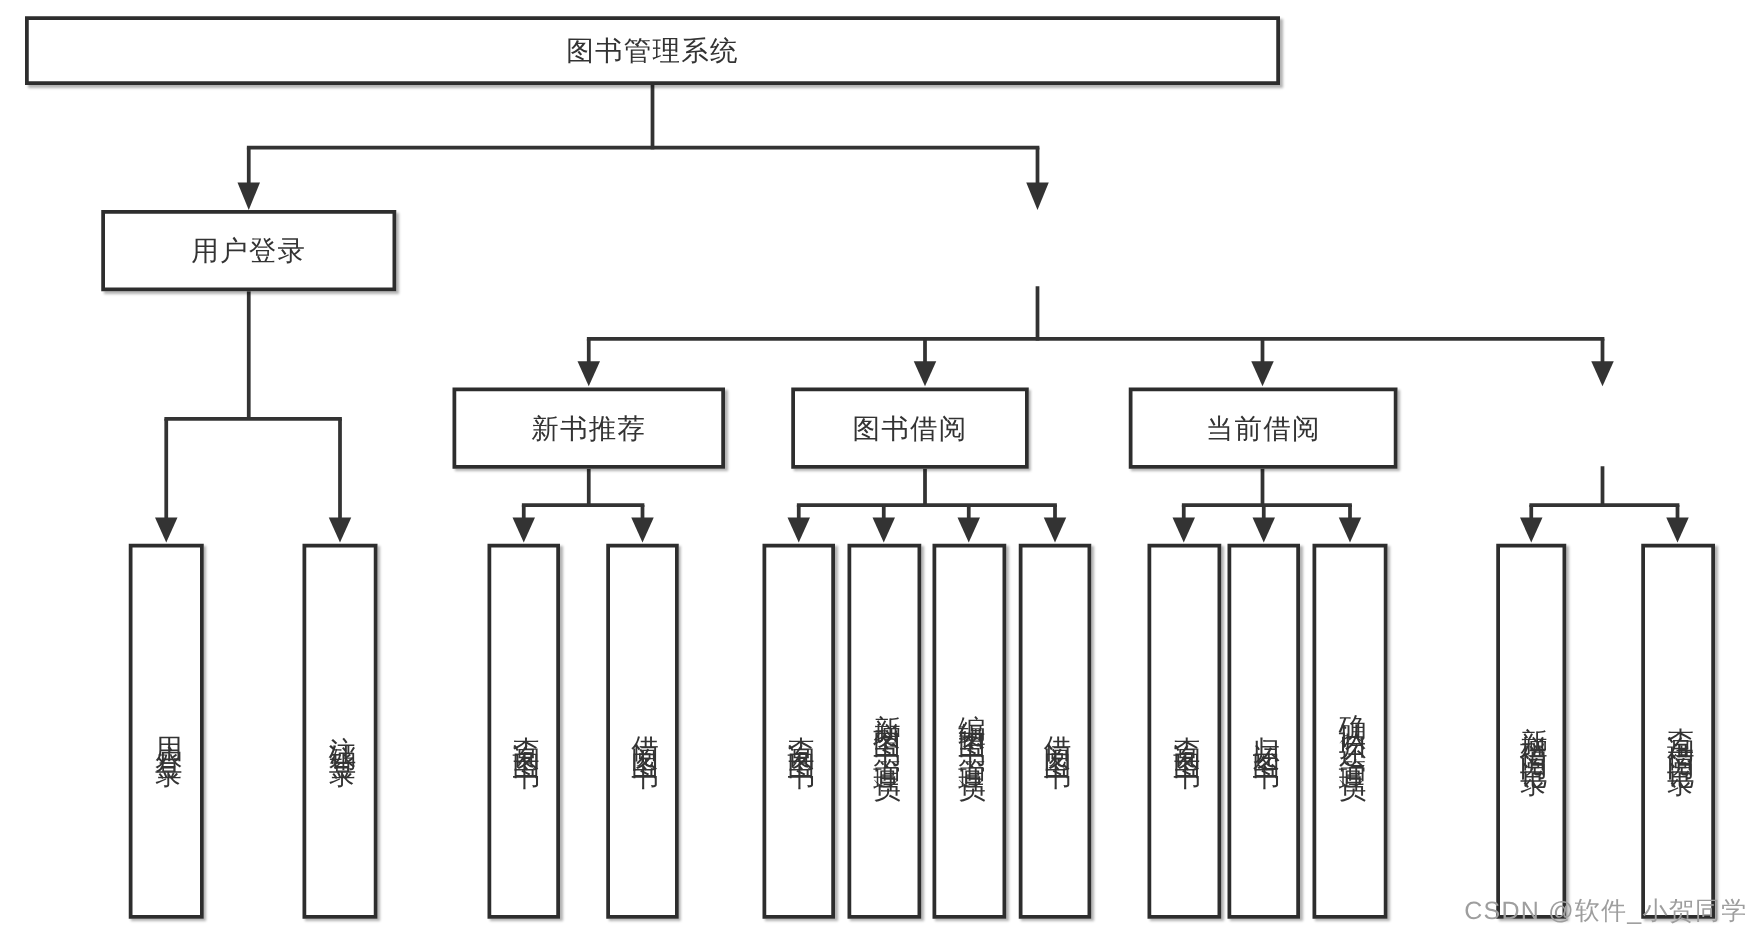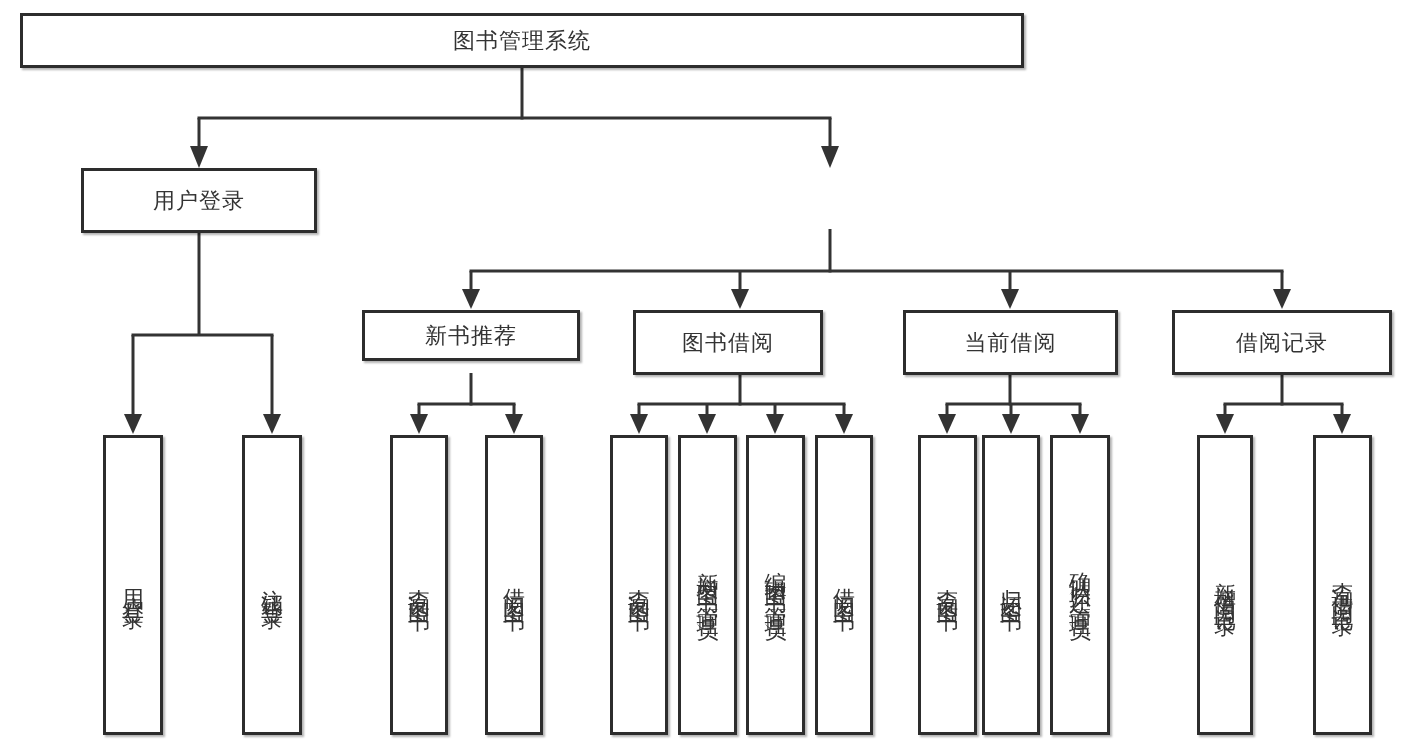--- a/index.html
+++ b/index.html
@@ -41,20 +41,21 @@
     background: var(--box-fill);
     border: 3px solid var(--box-border);
     box-shadow: 2px 2px 2px rgba(0,0,0,0.30);
     display: flex;
     align-items: center;
     justify-content: center;
     color: var(--text);
     font-size: 22px;
     letter-spacing: 1px;
     white-space: nowrap;
+    font-family: Liberation Mono, monospace;
   }
   .leaf {
     writing-mode: vertical-rl;
     text-orientation: mixed;
     letter-spacing: 7px;
     font-size: 22px;
     white-space: normal;
   }
   #watermark {
     position: absolute;
@@ -130,37 +131,37 @@
     <line x1="1225" y1="404" x2="1225" y2="417"></line>
     <polygon points="1216,414 1234,414 1225,434"></polygon>
     <line x1="1342" y1="404" x2="1342" y2="417"></line>
     <polygon points="1333,414 1351,414 1342,434"></polygon>
   </svg>
 
   <div class="node" style="left:20px; top:13px; width:1004px; height:55px;">图书管理系统</div>
 
   <div class="node" style="left:81px; top:168px; width:236px; height:65px;">用户登录</div>
 
-  <div class="node" style="left:362px; top:310px; width:218px; height:51px;">新书推荐</div>
+  <div class="node" style="left:362px; top:310px; width:218px; height:65px;">新书推荐</div>
   <div class="node" style="left:633px; top:310px; width:190px; height:65px;">图书借阅</div>
   <div class="node" style="left:903px; top:310px; width:215px; height:65px;">当前借阅</div>
-  <div class="node" style="left:1172px; top:310px; width:220px; height:65px;">借阅记录</div>
 
   <div class="node leaf" style="left:103px; top:435px; width:60px; height:300px;">用户登录</div>
   <div class="node leaf" style="left:242px; top:435px; width:60px; height:300px;">注销登录</div>
 
   <div class="node leaf" style="left:390px; top:435px; width:58px; height:300px;">查询图书</div>
   <div class="node leaf" style="left:485px; top:435px; width:58px; height:300px;">借阅图书</div>
 
   <div class="node leaf" style="left:610px; top:435px; width:58px; height:300px;">查询图书</div>
   <div class="node leaf" style="left:678px; top:435px; width:59px; height:300px;">新增图书（管理员）</div>
   <div class="node leaf" style="left:746px; top:435px; width:59px; height:300px;">编辑图书（管理员）</div>
   <div class="node leaf" style="left:815px; top:435px; width:58px; height:300px;">借阅图书</div>
 
   <div class="node leaf" style="left:918px; top:435px; width:59px; height:300px;">查询图书</div>
   <div class="node leaf" style="left:982px; top:435px; width:58px; height:300px;">归还图书</div>
   <div class="node leaf" style="left:1050px; top:435px; width:60px; height:300px;">确认归还（管理员）</div>
 
   <div class="node leaf" style="left:1197px; top:435px; width:56px; height:300px;">新增借阅记录</div>
   <div class="node leaf" style="left:1313px; top:435px; width:59px; height:300px;">查询借阅记录</div>
 
+  <div id="watermark">CSDN @软件_小贺同学</div>
 
 </div>
 
 </body></html>

